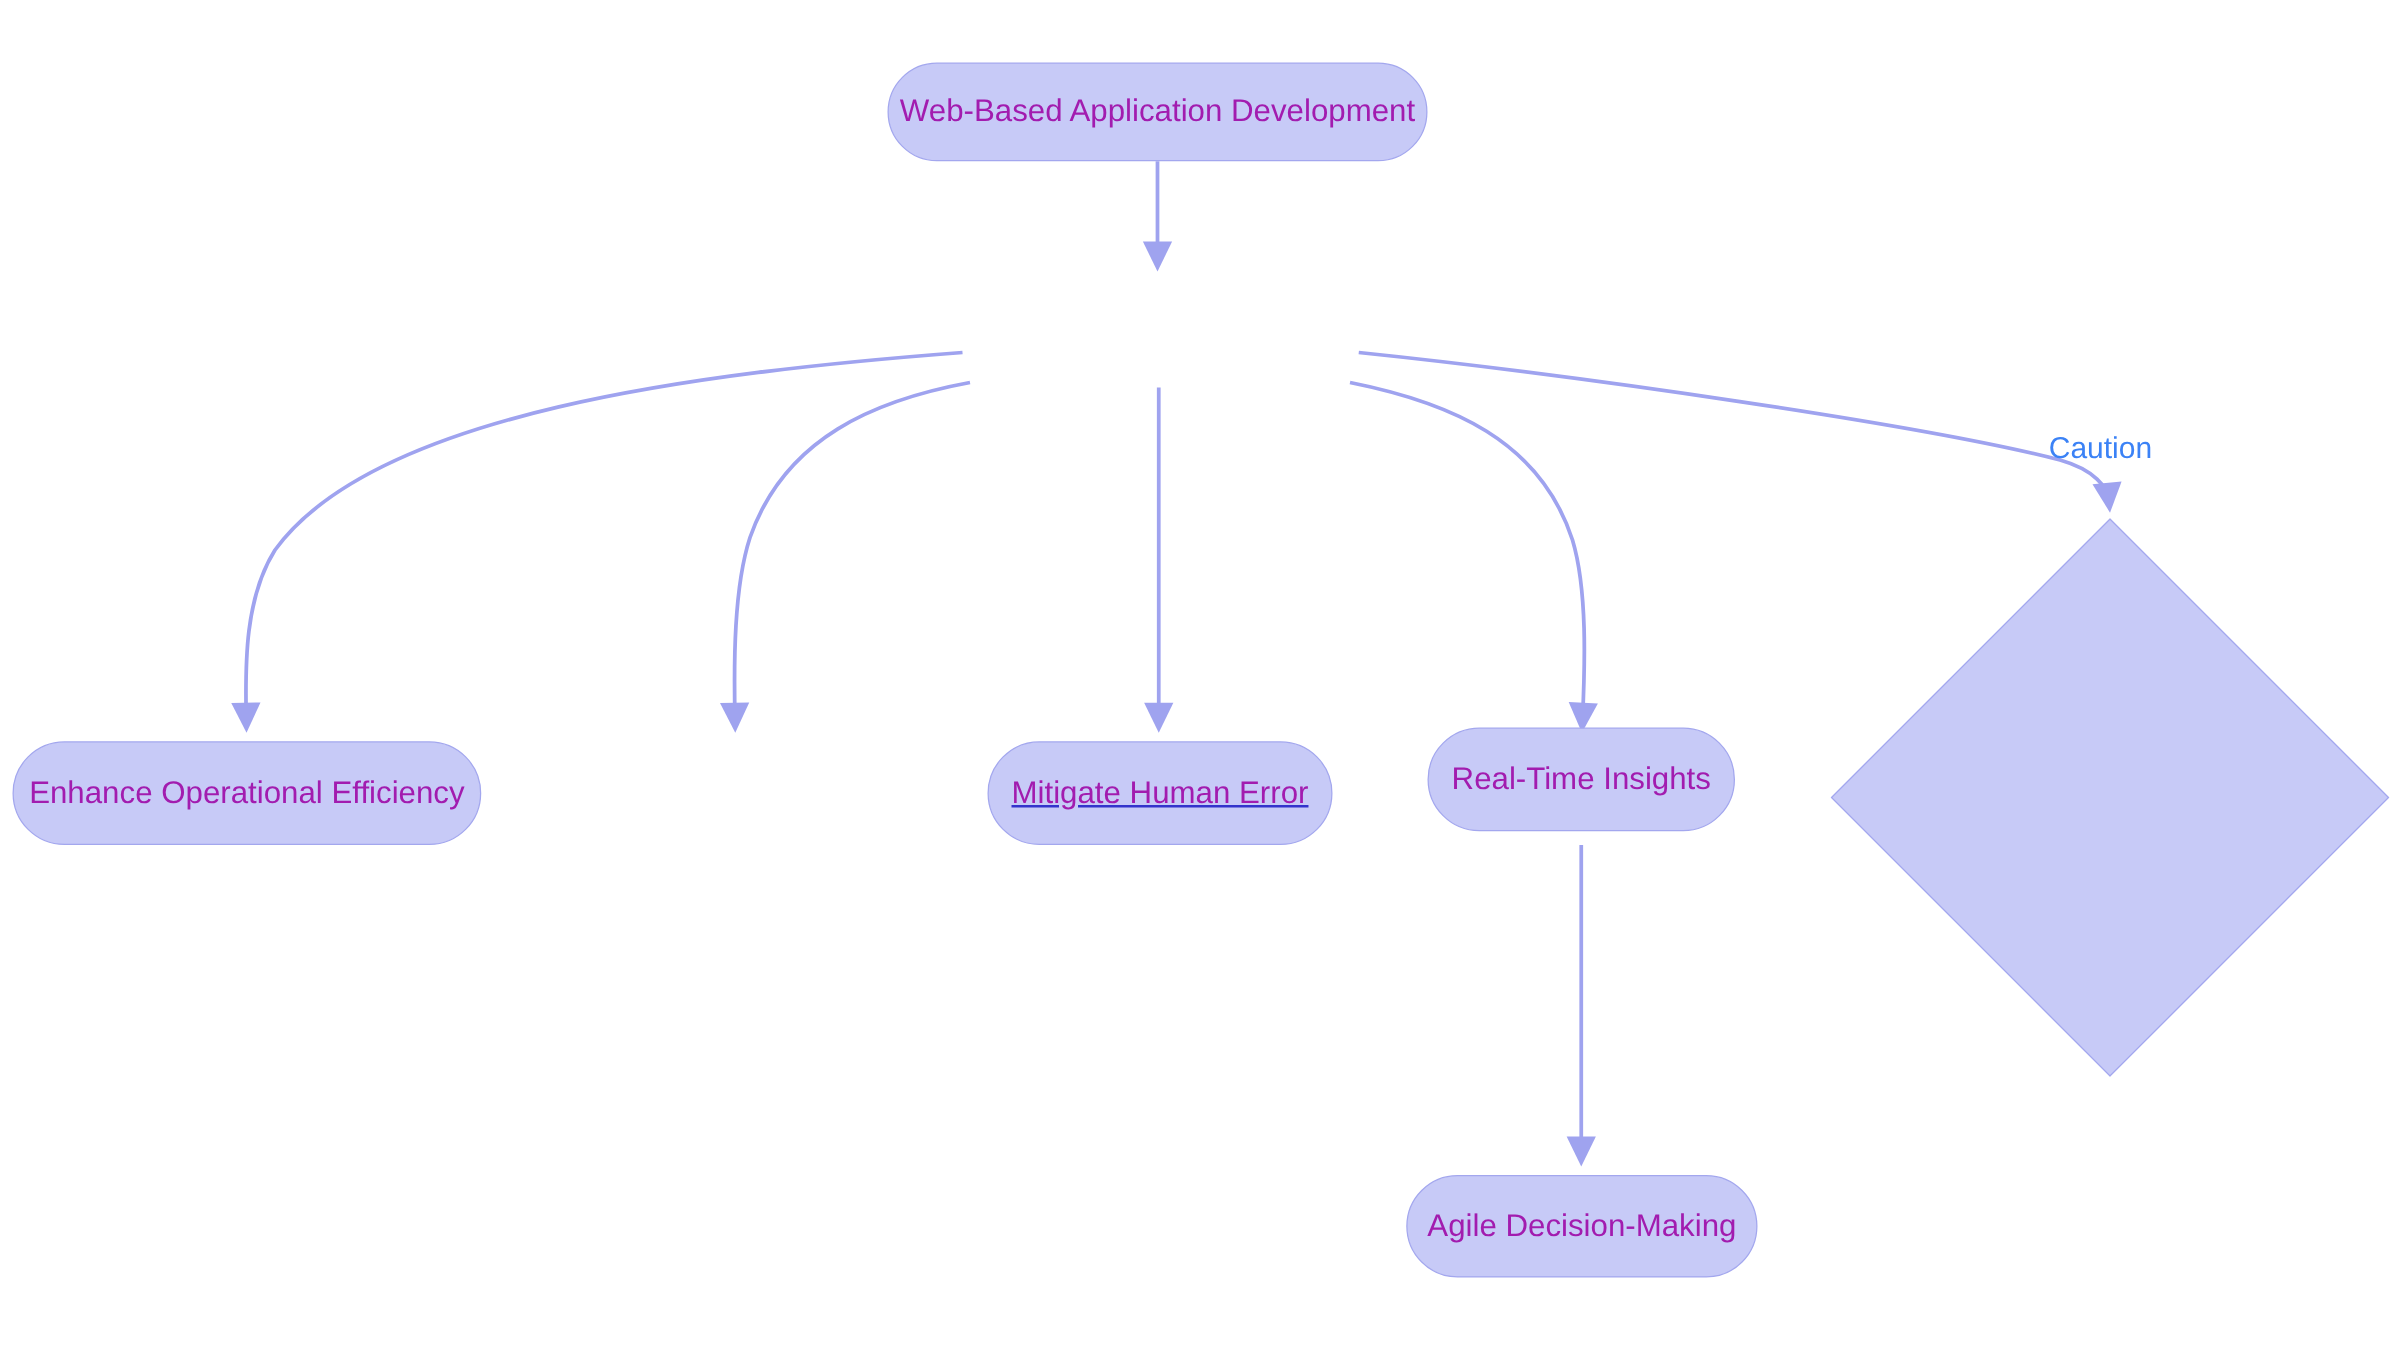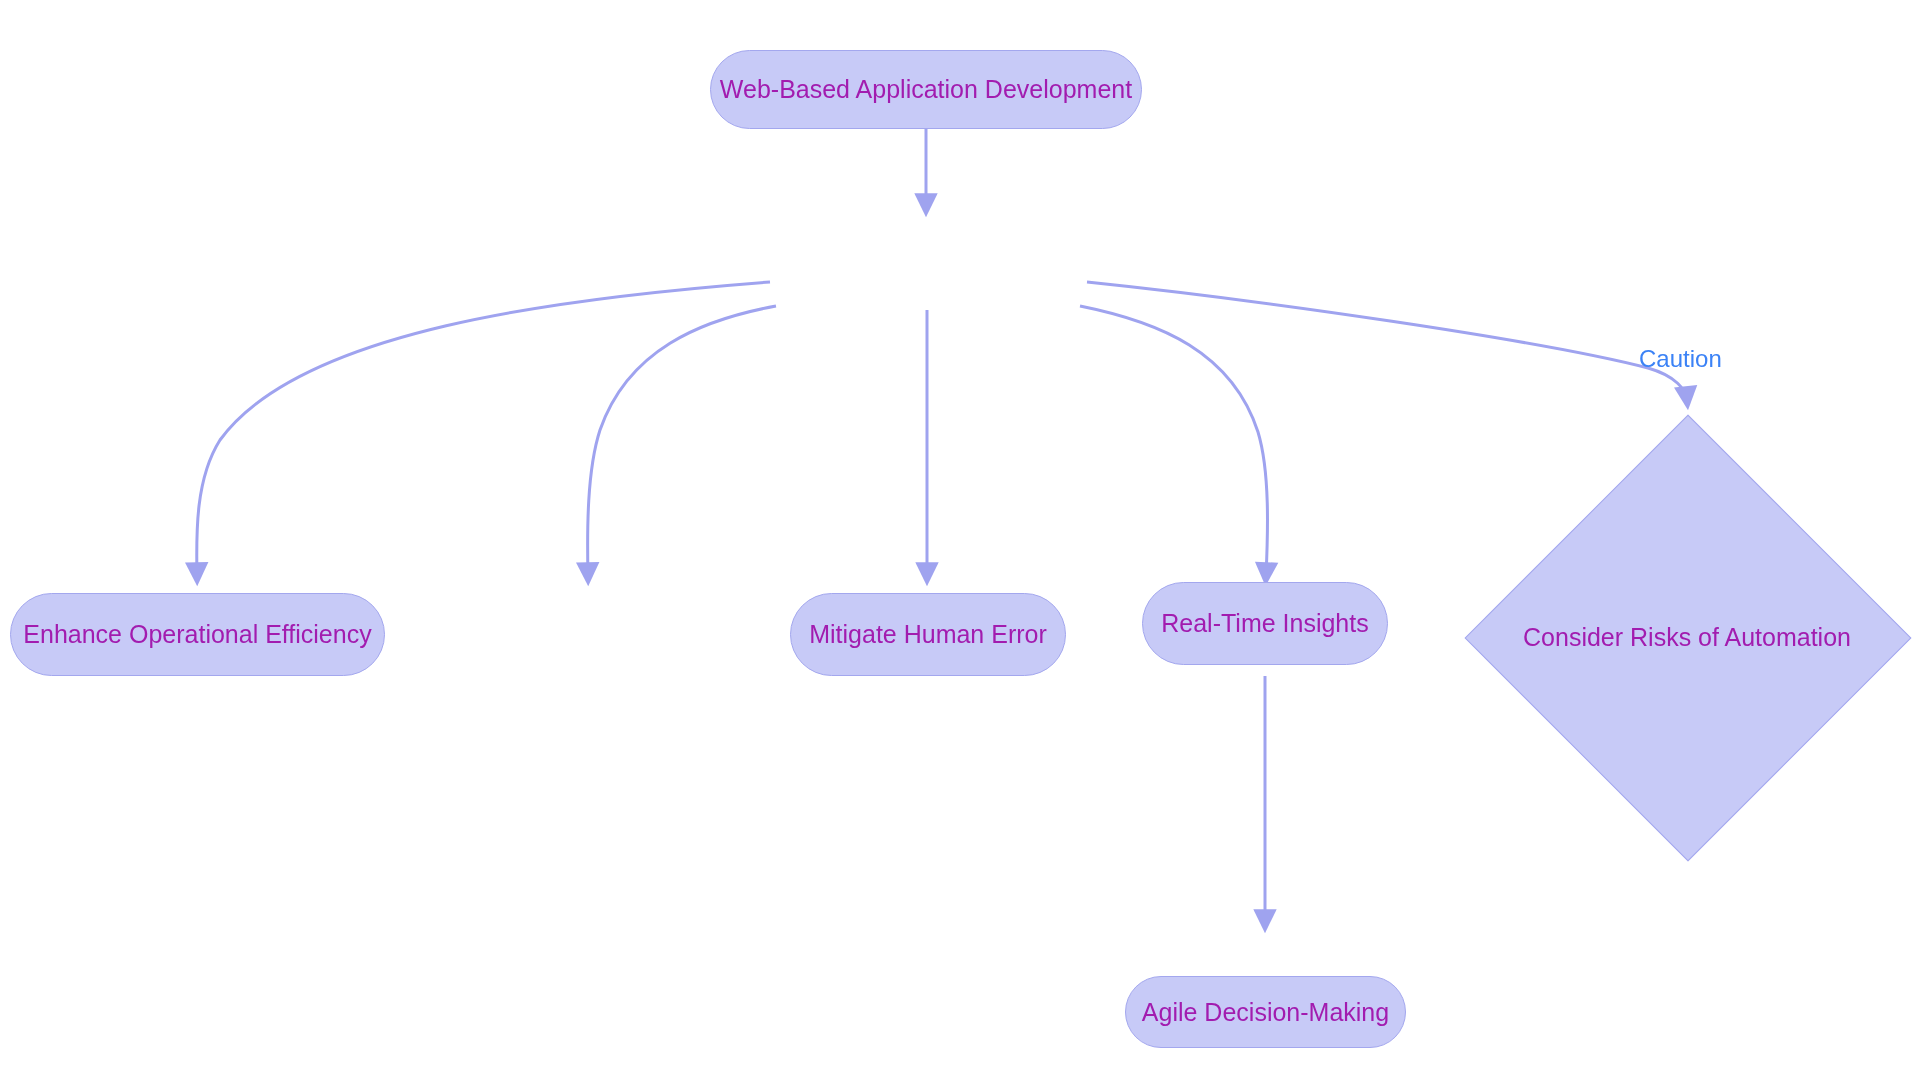--- a/index.html
+++ b/index.html
@@ -77,35 +77,35 @@
     width: 248px;
     height: 83px;
     font-size: 25px;
   }
   #node-error {
     left: 790px;
     top: 593px;
     width: 276px;
     height: 83px;
     font-size: 25px;
+    text-decoration: underline;
   }
   #node-insights {
     left: 1142px;
     top: 582px;
     width: 246px;
     height: 83px;
     font-size: 25px;
   }
   #node-decision {
     left: 1125px;
     top: 940px;
     width: 281px;
-    height: 72px;
-    font-size: 25px;
-    margin-top: 36px;
+    height: 82px;
+    font-size: 25px;
   }
   
   #node-risks {
     left: 1465px;
     top: 415px;
     width: 444px;
     height: 444px;
     background: transparent;
     border: none;
     z-index: 2;
@@ -184,18 +184,17 @@
   <div class="node node-stadium" id="node-insights">
     <span class="node-label">Real-Time Insights</span>
   </div>
 
   <div class="node node-stadium" id="node-decision">
     <span class="node-label">Agile Decision-Making</span>
   </div>
 
   <div class="node" id="node-risks">
     <span class="diamond-shape"></span>
-    <span class="node-label">Consider Risks of Automation</span>
   </div>
 
   <span class="edge-label" id="edge-label-caution">Caution</span>
 
 </div>
 
 </body></html>

